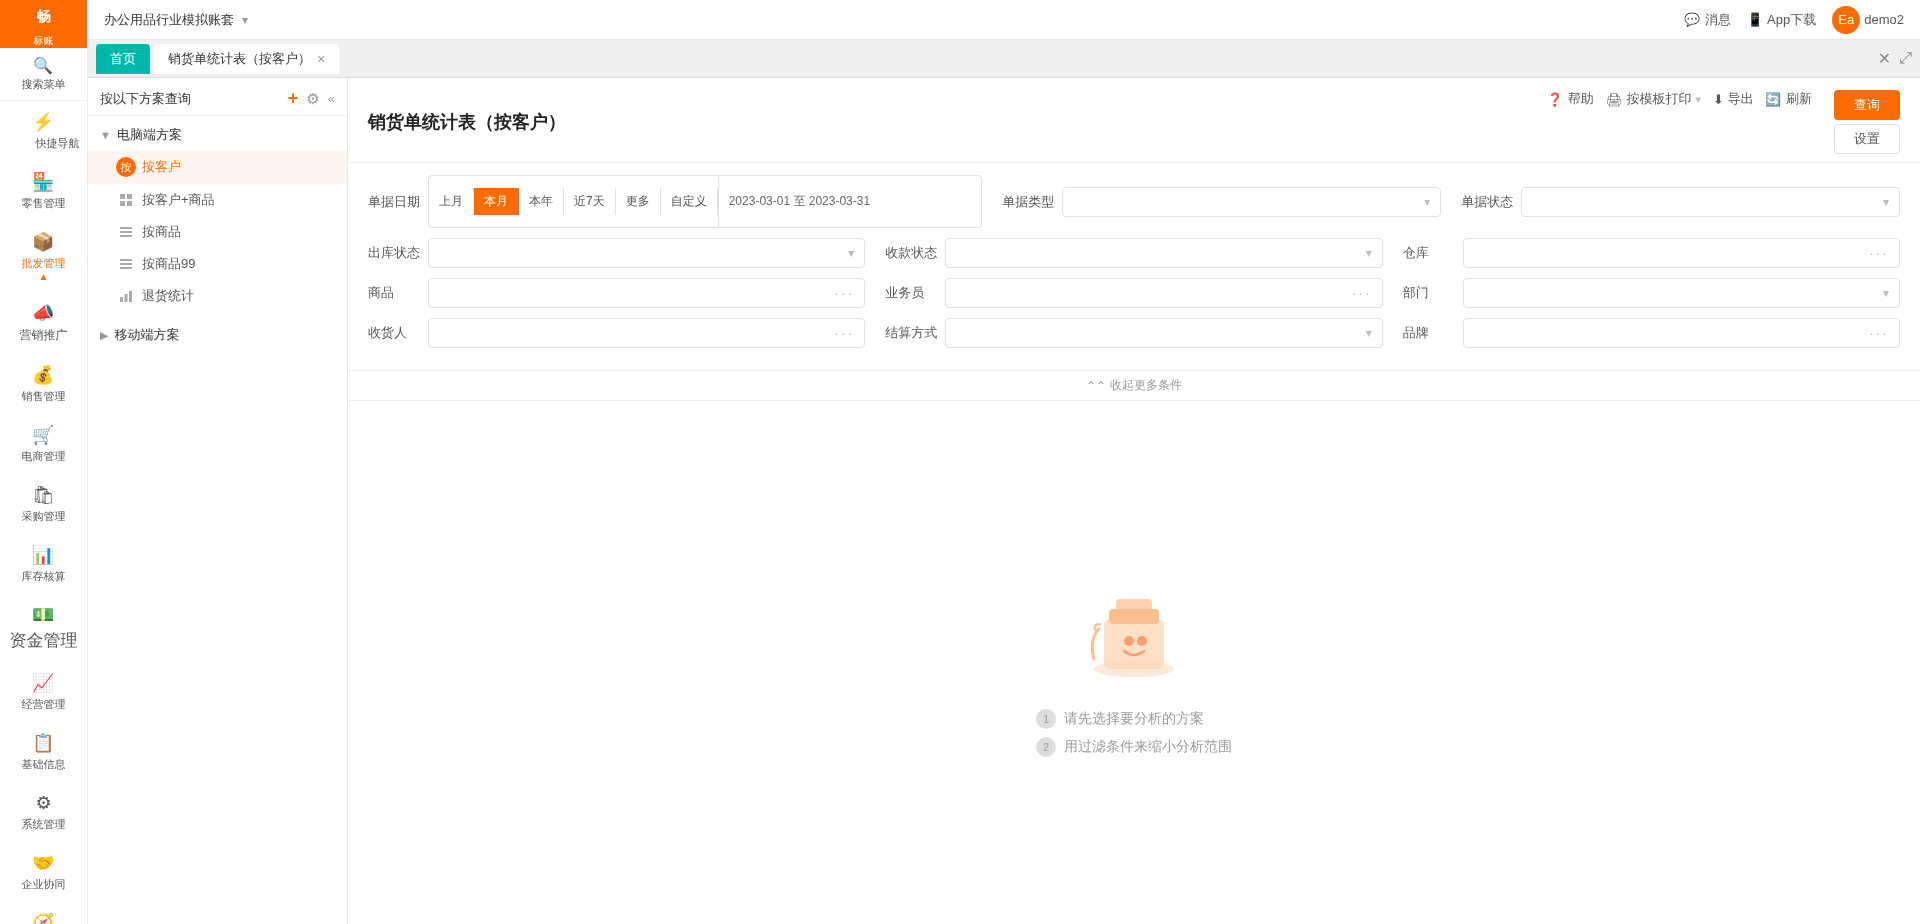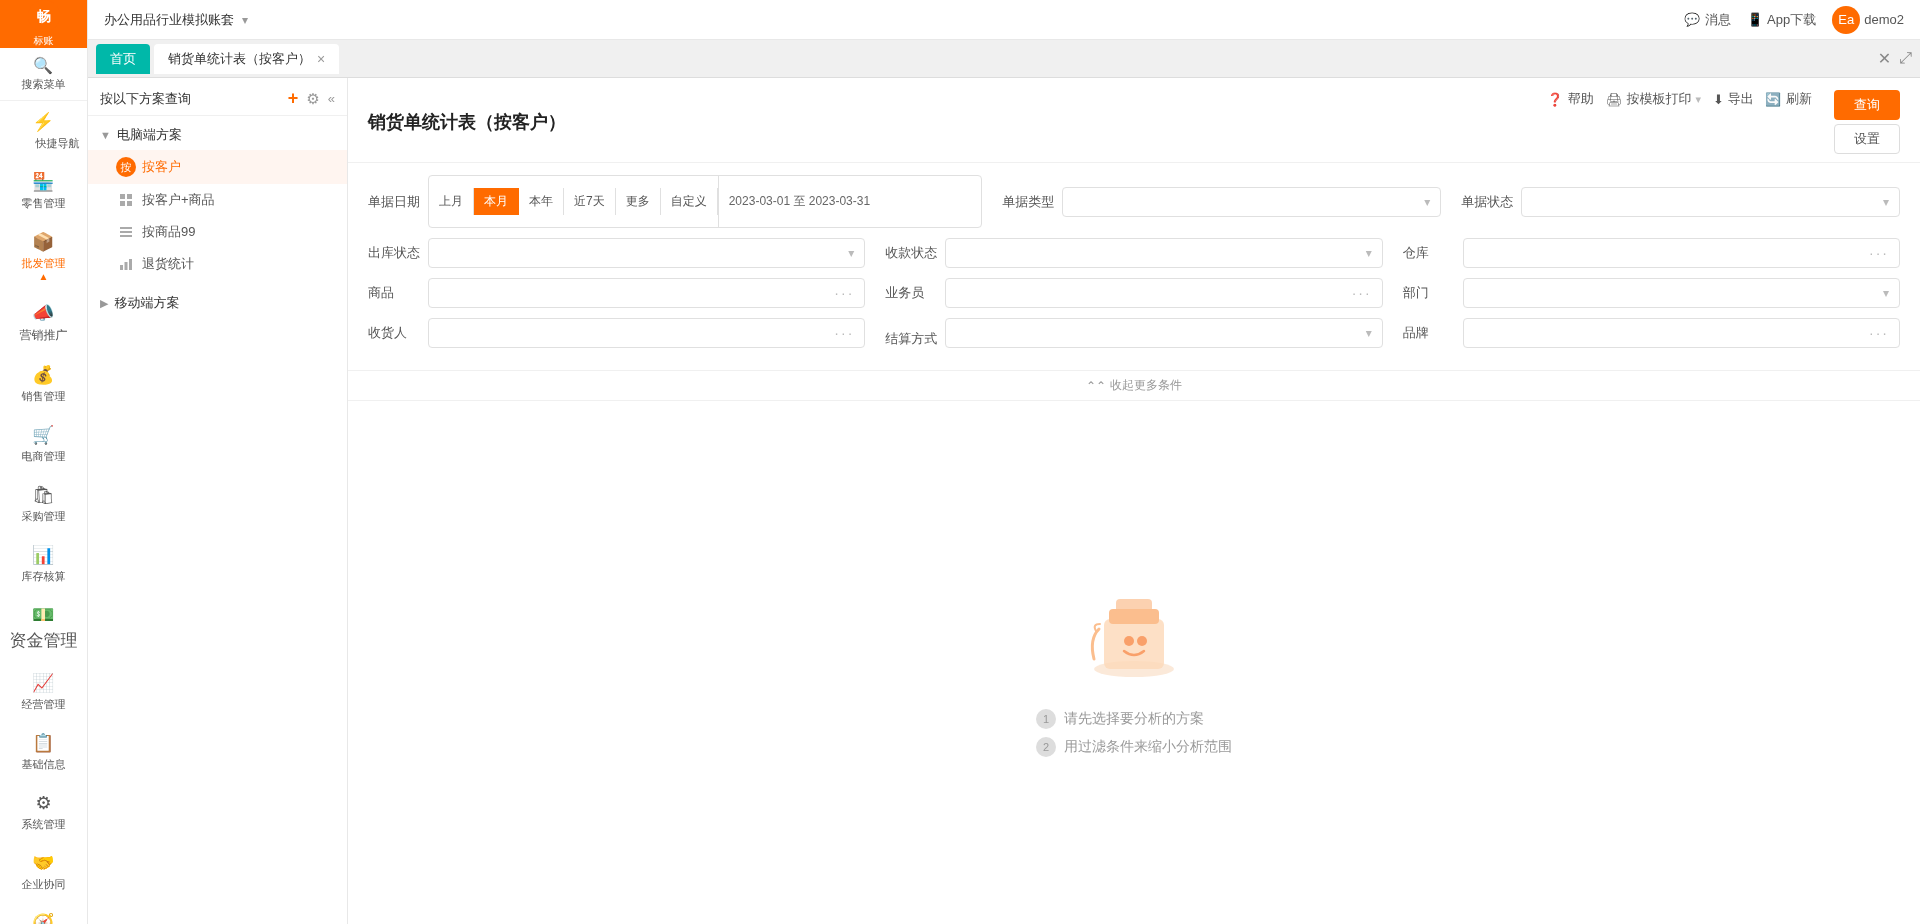--- a/index.html
+++ b/index.html
@@ -231,20 +231,30 @@
             <svg viewBox="0 0 14 14" fill="none">
                 <rect x="1" y="1" width="5" height="5" fill="#aaa"></rect>
                 <rect x="8" y="1" width="5" height="5" fill="#aaa"></rect>
                 <rect x="1" y="8" width="5" height="5" fill="#aaa"></rect>
                 <rect x="8" y="8" width="5" height="5" fill="#aaa"></rect>
               </svg>
           </span>
           <span>按客户+商品</span>
         </div>
 
+        <div class="scheme-item">
+          <span class="s-icon-small">
+            <svg viewBox="0 0 14 14" fill="none">
+                <rect x="1" y="2" width="12" height="2" fill="#aaa"></rect>
+                <rect x="1" y="6" width="12" height="2" fill="#aaa"></rect>
+                <rect x="1" y="10" width="12" height="2" fill="#aaa"></rect>
+              </svg>
+          </span>
+          <span>按商品</span>
+        </div>
 
         <div class="scheme-item">
           <span class="s-icon-small">
             <svg viewBox="0 0 14 14" fill="none">
                 <rect x="1" y="2" width="12" height="2" fill="#aaa"></rect>
                 <rect x="1" y="6" width="12" height="2" fill="#aaa"></rect>
                 <rect x="1" y="10" width="12" height="2" fill="#aaa"></rect>
               </svg>
           </span>
           <span>按商品99</span>
@@ -388,21 +398,21 @@
 
         <div class="filter-row">
           <div class="filter-item" style="flex:1;">
             <span class="filter-label">收货人</span>
             <div class="filter-control">
               <span></span>
               <span class="dots">···</span>
             </div>
           </div>
           <div class="filter-separator"></div>
-          <div class="filter-item" style="flex:1;align-items:flex-end;">
+          <div class="filter-item" style="flex:1;">
             <span class="filter-label">结算方式</span>
             <div class="filter-control">
               <span></span>
               <span class="arrow">▾</span>
             </div>
           </div>
           <div class="filter-separator"></div>
           <div class="filter-item" style="flex:1;">
             <span class="filter-label">品牌</span>
             <div class="filter-control">

